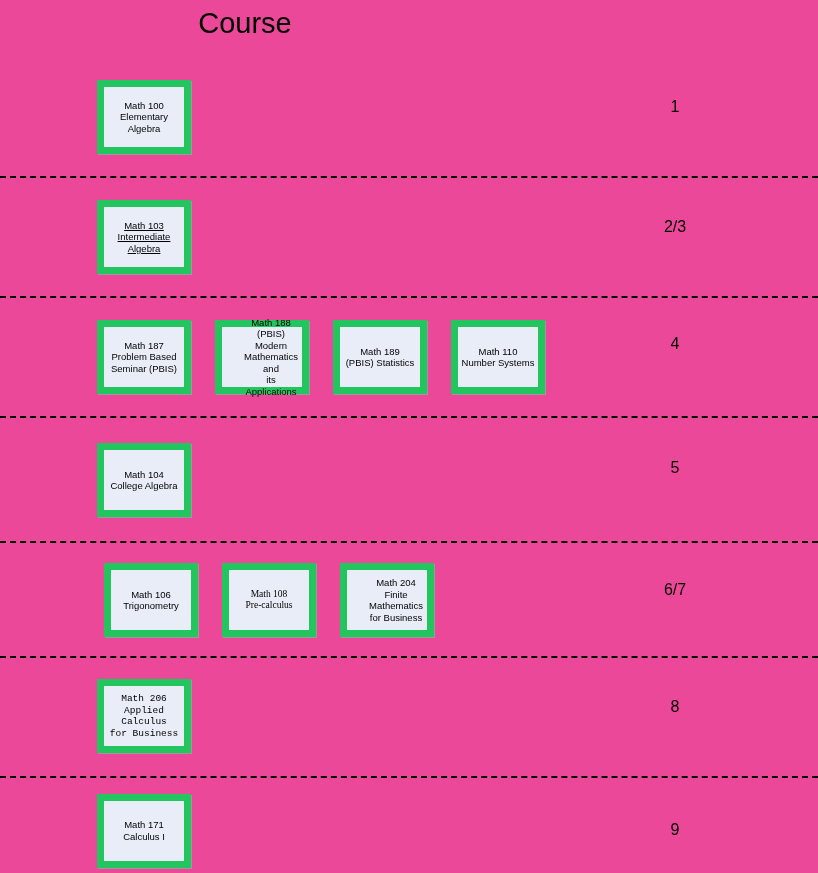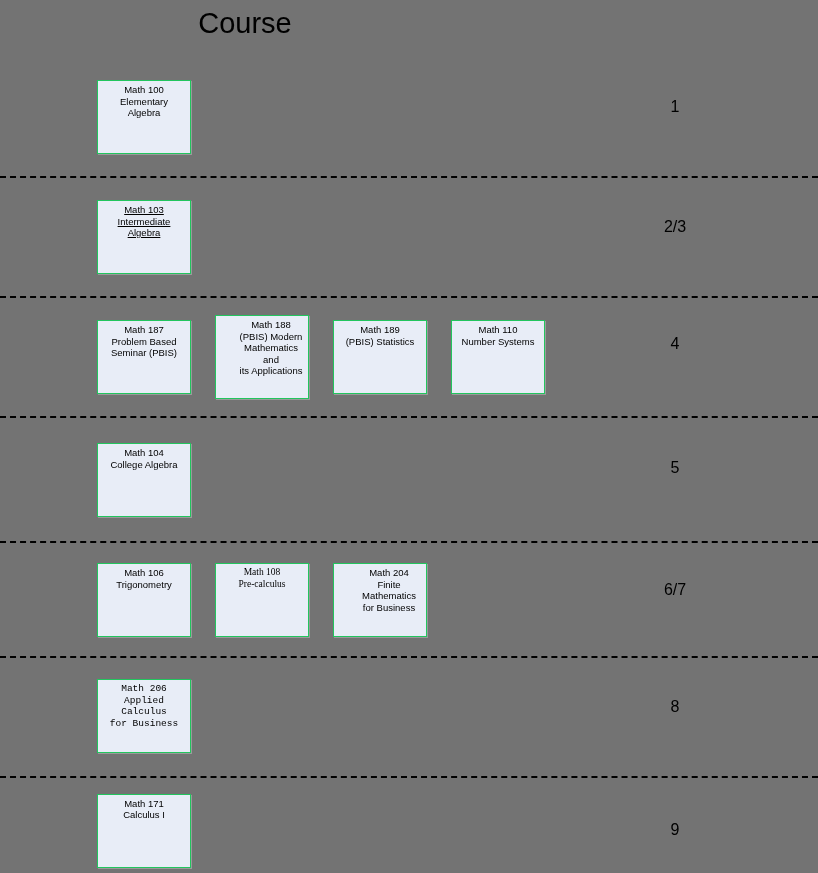--- a/index.html
+++ b/index.html
@@ -8,21 +8,21 @@
     background: #ffffff;
   }
   body {
     font-family: "Liberation Sans", sans-serif;
     color: #000000;
   }
   #diagram {
     position: relative;
     width: 818px;
     height: 873px;
-    background: #737373;
+    background: #ec4899;
     overflow: hidden;
   }
 
   
   .header-row {
     position: absolute;
     top: 0;
     left: 0;
     width: 818px;
     height: 58px;
@@ -59,23 +59,24 @@
     height: 100%;
     display: flex;
     flex-direction: row;
     align-items: center;
     gap: 24px;
   }
   .course-box {
     width: 94px;
     box-sizing: border-box;
     background: #e8edf7;
-    border: 1px solid #22c55e;
+    border: 7px solid #22c55e;
     box-shadow: 1px 1px 0 0 #9a9a9a;
     display: flex;
+    align-items: center;
     justify-content: center;
     padding: 3px 2px;
   }
   .course-box .box-label {
     font-size: 9.5px;
     line-height: 11.5px;
     text-align: center;
     color: #000000;
     white-space: pre-line;
   }
@@ -129,21 +130,21 @@
         </div>
         <div class="level-label" style="top: 35px;">2/3</div>
       </div>
       <div class="level-row" style="top: 302px; height: 110px;">
         <div class="row-boxes">
           <div class="course-box" style="height: 74px;">
             <div class="box-label">Math 187
 Problem Based
 Seminar (PBIS)</div>
           </div>
-          <div class="course-box" style="height: 84px; padding-left: 20px;">
+          <div class="course-box" style="height: 74px; padding-left: 20px;">
             <div class="box-label">Math 188
 (PBIS) Modern
 Mathematics and
 its Applications</div>
           </div>
           <div class="course-box" style="height: 74px;">
             <div class="box-label">Math 189
 (PBIS) Statistics</div>
           </div>
           <div class="course-box" style="height: 74px;">
@@ -157,21 +158,21 @@
         <div class="row-boxes">
           <div class="course-box" style="height: 74px;">
             <div class="box-label">Math 104
 College Algebra</div>
           </div>
         </div>
         <div class="level-label" style="top: 34px;">5</div>
       </div>
       <div class="level-row" style="top: 548px; height: 104px;">
         <div class="row-boxes">
-          <div class="course-box" style="height: 74px;">
+          <div class="course-box" style="height: 74px; margin-left: 7px;">
             <div class="box-label">Math 106
 Trigonometry</div>
           </div>
           <div class="course-box" style="height: 74px; font-family: Liberation Serif, serif;">
             <div class="box-label">Math 108
 Pre-calculus</div>
           </div>
           <div class="course-box" style="height: 74px; padding-left: 20px;">
             <div class="box-label">Math 204
 Finite Mathematics

